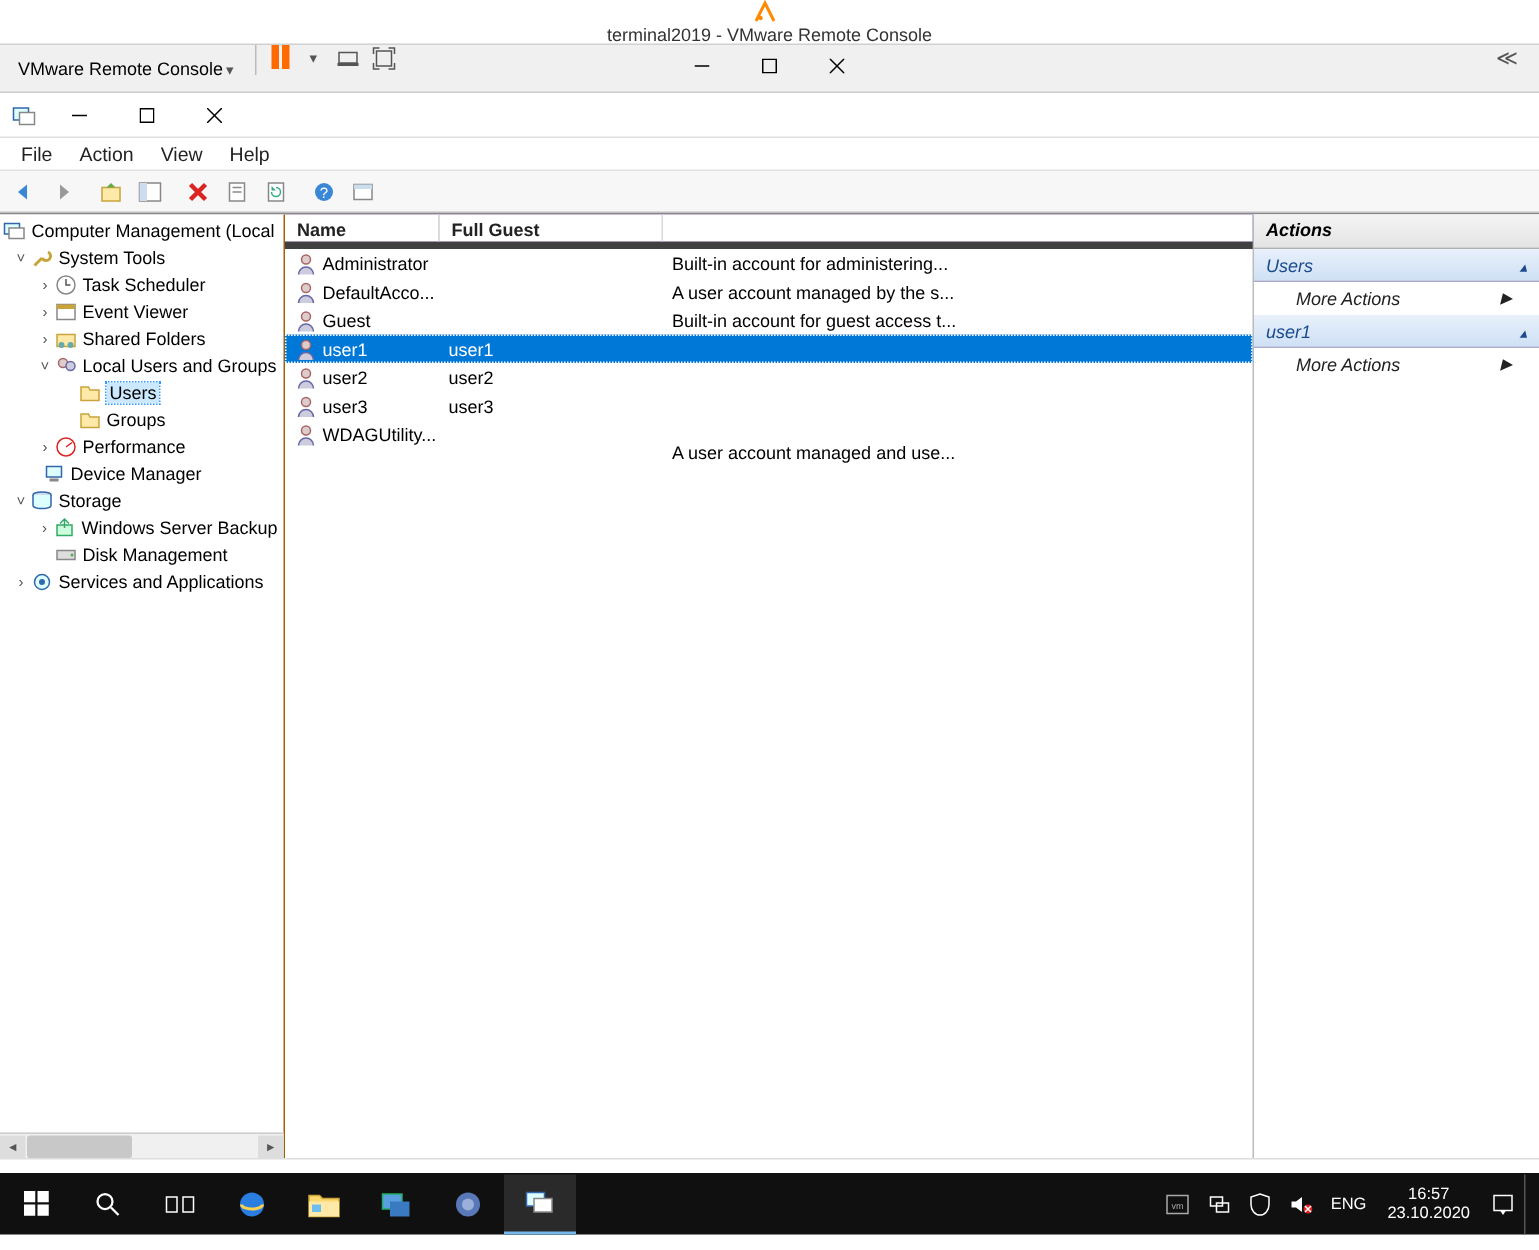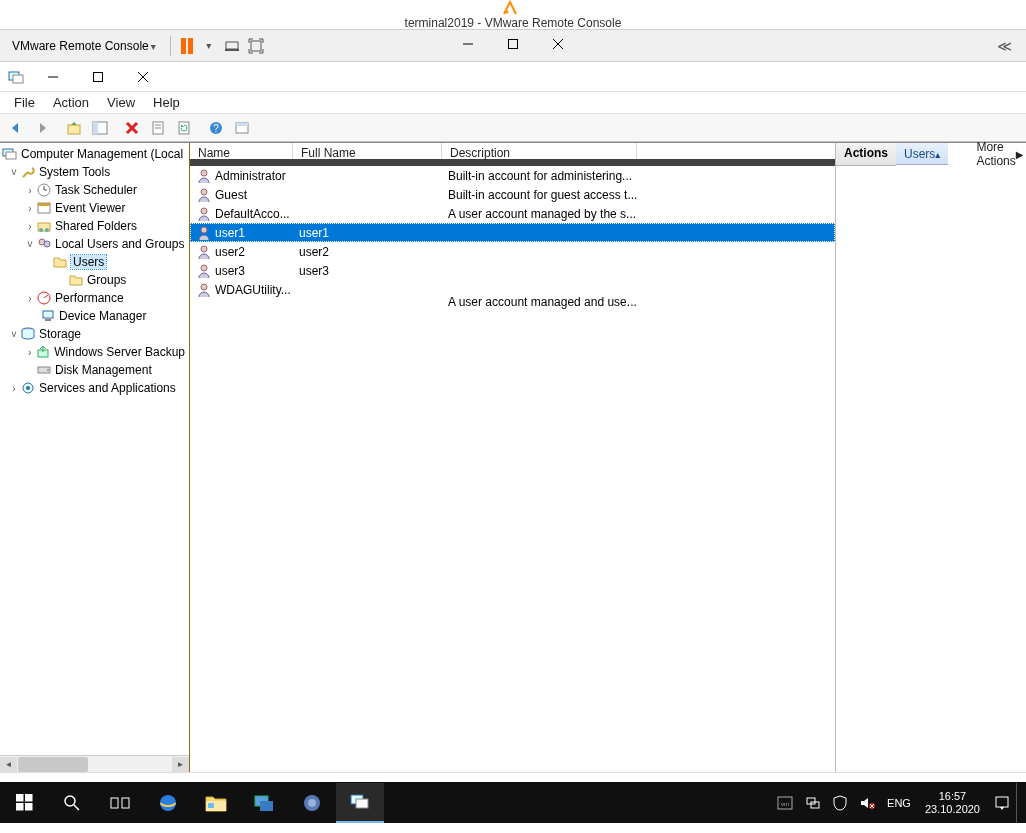--- a/index.html
+++ b/index.html
@@ -5,21 +5,21 @@
   * { box-sizing: border-box; margin: 0; padding: 0; font-family: "Segoe UI", Tahoma, sans-serif; }
   body { background: #fff; width: 1026px; height: 833px; overflow: hidden; font-size: 12px; }
   
   
   .vmware-titlebar { height: 30px; background: #fff; border-bottom: 1px solid #d0d0d0; display: flex; align-items: center; padding: 0 8px; flex-direction: column; }
   .vmware-titlebar .vm-icon { width: 16px; height: 16px; margin-right: 6px; }
   .vmware-titlebar .title { flex: 1; font-size: 12px; color: #333; }
   .vmware-titlebar .winbtns { display: flex; }
   .vmware-titlebar .winbtn { width: 45px; height: 28px; display: flex; align-items: center; justify-content: center; }
   
-  .vmware-toolbar { height: 32px; background: #f0f0f0; display: flex; align-items: center; padding: 0 8px; gap: 6px; border-bottom: 1px solid #ccc; }
+  .vmware-toolbar { height: 32px; background: #f0f0f0; display: flex; padding: 0 8px; gap: 6px; border-bottom: 1px solid #ccc; }
   .vmware-toolbar .menubtn { display: flex; align-items: center; font-size: 12px; padding: 2px 4px; }
   .vmware-toolbar .sep { width: 1px; height: 20px; background: #bbb; margin: 0 4px; }
   .vmware-toolbar .orange-pause { display:flex; gap:2px; }
   .vmware-toolbar .orange-pause span { width:5px; height:16px; background:#ff6a00; }
   .vmware-toolbar .spacer { flex: 1; }
   .vmware-toolbar .pinbtn { font-size:14px; color:#555; padding:0 6px; }
   .vmware-toolbar .tb-icon { width:18px; height:18px; display:flex; align-items:center; justify-content:center; }
   
   
   .cm-window { position: relative; background: #fff; }
@@ -47,30 +47,30 @@
   .tree-hscroll .hs-track { flex:1; }
   
   .tree-item { display:flex; align-items:center; height:18px; white-space:nowrap; padding-right:4px; }
   .tree-item .toggle { width:12px; text-align:center; font-size:10px; color:#555; }
   .tree-item .ticon { width:16px; height:16px; margin-right:3px; display:flex; align-items:center; justify-content:center; }
   .tree-item .tlabel { font-size:12px; color:#000; }
   .tree-item.sel .tlabel { background:#cce8ff; outline:1px dotted #3399ff; padding:0 2px;}
   
   
   .list-panel { flex:1; border-right:1px solid #bbb; background:#fff; display:flex; flex-direction:column; }
-  .list-header { display:flex; height:23px; background:#4c1d95; border-bottom:7px solid #404040; }
+  .list-header { display:flex; height:23px; background:#4c1d95; border-bottom:5px solid #404040;font-weight:bold; }
   .list-header .col { border-right:1px solid #d8d8d8; padding:3px 8px; font-size:12px; color:#222; background:#fff; }
   .list-rows { flex:1; overflow:hidden; }
   .list-row { display:flex; height:19px; align-items:center; }
   .list-row.sel { background:#0078d7; color:#fff; outline:1px dotted #fff; outline-offset:-1px; }
   .list-row .cell { padding:0 6px; font-size:12px; overflow:hidden; text-overflow:ellipsis; white-space:nowrap; display:flex; align-items:center; }
   .list-row .uicon { width:16px; height:16px; margin-right:3px; flex-shrink:0; }
   
   
-  .actions-panel { width:190px; background:#fff; display:flex; flex-direction:row; }
+  .actions-panel { width:190px; background:#fff; display:flex; flex-direction:column;font-style:italic; }
   .actions-header { height:23px; background:linear-gradient(#f4f4f4,#e4e4e4); border-bottom:1px solid #b0b0b0; padding:3px 8px; font-weight:bold; font-size:12px; }
   .action-section { height:22px; background:linear-gradient(#e8f0fb,#cfe0f5); border-bottom:1px solid #aac; display:flex; align-items:center; justify-content:space-between; padding:0 8px; font-size:12px; color:#1a4b8c; }
   .action-link { height:22px; display:flex; align-items:center; justify-content:space-between; padding:0 18px 0 28px; font-size:12px; color:#222; }
   .action-link .arrow { font-size:10px; }
   
   
   .gap { height:10px; background:#fff; border-top:1px solid #ddd; }
   .taskbar { height:41px; background:#101010; display:flex; align-items:center; color:#fff; }
   .taskbar .tb-left { display:flex; align-items:center; height:100%; }
   .taskbar .tb-btn { width:48px; height:40px; display:flex; align-items:center; justify-content:center; }
@@ -301,39 +301,39 @@
           <span class="tlabel">Local Users and Groups</span>
         </div>
         <div class="tree-item sel" style="padding-left:52px">
           <span class="ticon">
               <svg class="svg16" viewBox="0 0 16 16">
                 <path d="M2 4h5l1 2h6v7H2z" fill="#ffe9a8" stroke="#c9a43a"></path>
               </svg>
             </span>
           <span class="tlabel">Users</span>
         </div>
-        <div class="tree-item" style="padding-left:68px">
+        <div class="tree-item" style="padding-left:52px">
           <span class="ticon">
               <svg class="svg16" viewBox="0 0 16 16">
                 <path d="M2 4h5l1 2h6v7H2z" fill="#ffe9a8" stroke="#c9a43a"></path>
               </svg>
             </span>
           <span class="tlabel">Groups</span>
         </div>
         <div class="tree-item" style="padding-left:24px">
           <span class="toggle">›</span>
           <span class="ticon">
               <svg class="svg16" viewBox="0 0 16 16">
                 <circle cx="8" cy="8" r="6" fill="#fff" stroke="#d22"></circle>
                 <path d="M8 8 L12 5" stroke="#d22"></path>
               </svg>
             </span>
           <span class="tlabel">Performance</span>
         </div>
-        <div class="tree-item" style="padding-left:40px">
+        <div class="tree-item" style="padding-left:28px">
           <span class="ticon">
               <svg class="svg16" viewBox="0 0 16 16">
                 <rect x="3" y="3" width="10" height="7" fill="#dff" stroke="#36a"></rect>
                 <rect x="5" y="11" width="6" height="2" fill="#888"></rect>
               </svg>
             </span>
           <span class="tlabel">Device Manager</span>
         </div>
         <div class="tree-item" style="padding-left:8px">
           <span class="toggle">˅</span>
@@ -379,54 +379,53 @@
         <div class="hs-btn">◄</div>
         <div class="hs-thumb"></div>
         <div class="hs-track"></div>
         <div class="hs-btn">►</div>
       </div>
     </div>
 
     <div class="list-panel">
       <div class="list-header">
         <div class="col" style="width:103px">Name</div>
-        <div class="col" style="width:149px">Full Name</div>
-        <div class="col" style="width:195px">Description</div>
+        <div class="col" style="width:149px">Full Guest</div>
         <div class="col" style="flex:1;border-right:none"></div>
       </div>
       <div class="list-rows" id="list-rows">
           <div class="list-row">
             <div class="cell" style="width: 103px;"><span class="uicon">
                 <svg class="svg16" viewBox="0 0 16 16">
                   <circle cx="8" cy="5" r="3" fill="#dcc" stroke="#a66"></circle>
                   <path d="M3 15 a5 5 0 0 1 10 0" fill="#ccd" stroke="#66a"></path>
                 </svg>
               </span>Administrator</div>
             <div class="cell" style="width: 149px;"></div>
             <div class="cell" style="width: 195px;">Built-in account for administering...</div>
           </div>
           <div class="list-row">
             <div class="cell" style="width: 103px;"><span class="uicon">
                 <svg class="svg16" viewBox="0 0 16 16">
                   <circle cx="8" cy="5" r="3" fill="#dcc" stroke="#a66"></circle>
                   <path d="M3 15 a5 5 0 0 1 10 0" fill="#ccd" stroke="#66a"></path>
                 </svg>
+              </span>DefaultAcco...</div>
+            <div class="cell" style="width: 149px;"></div>
+            <div class="cell" style="width: 195px;">A user account managed by the s...</div>
+          </div>
+          <div class="list-row">
+            <div class="cell" style="width: 103px;"><span class="uicon">
+                <svg class="svg16" viewBox="0 0 16 16">
+                  <circle cx="8" cy="5" r="3" fill="#dcc" stroke="#a66"></circle>
+                  <path d="M3 15 a5 5 0 0 1 10 0" fill="#ccd" stroke="#66a"></path>
+                </svg>
               </span>Guest</div>
             <div class="cell" style="width: 149px;"></div>
             <div class="cell" style="width: 195px;">Built-in account for guest access t...</div>
-          </div>
-          <div class="list-row">
-            <div class="cell" style="width: 103px;"><span class="uicon">
-                <svg class="svg16" viewBox="0 0 16 16">
-                  <circle cx="8" cy="5" r="3" fill="#dcc" stroke="#a66"></circle>
-                  <path d="M3 15 a5 5 0 0 1 10 0" fill="#ccd" stroke="#66a"></path>
-                </svg>
-              </span>DefaultAcco...</div>
-            <div class="cell" style="width: 149px;"></div>
-            <div class="cell" style="width: 195px;">A user account managed by the s...</div>
           </div>
           <div class="list-row sel">
             <div class="cell" style="width: 103px;"><span class="uicon">
                 <svg class="svg16" viewBox="0 0 16 16">
                   <circle cx="8" cy="5" r="3" fill="#dcc" stroke="#a66"></circle>
                   <path d="M3 15 a5 5 0 0 1 10 0" fill="#ccd" stroke="#66a"></path>
                 </svg>
               </span>user1</div>
             <div class="cell" style="width: 149px;">user1</div>
             <div class="cell" style="width: 195px;"></div>

